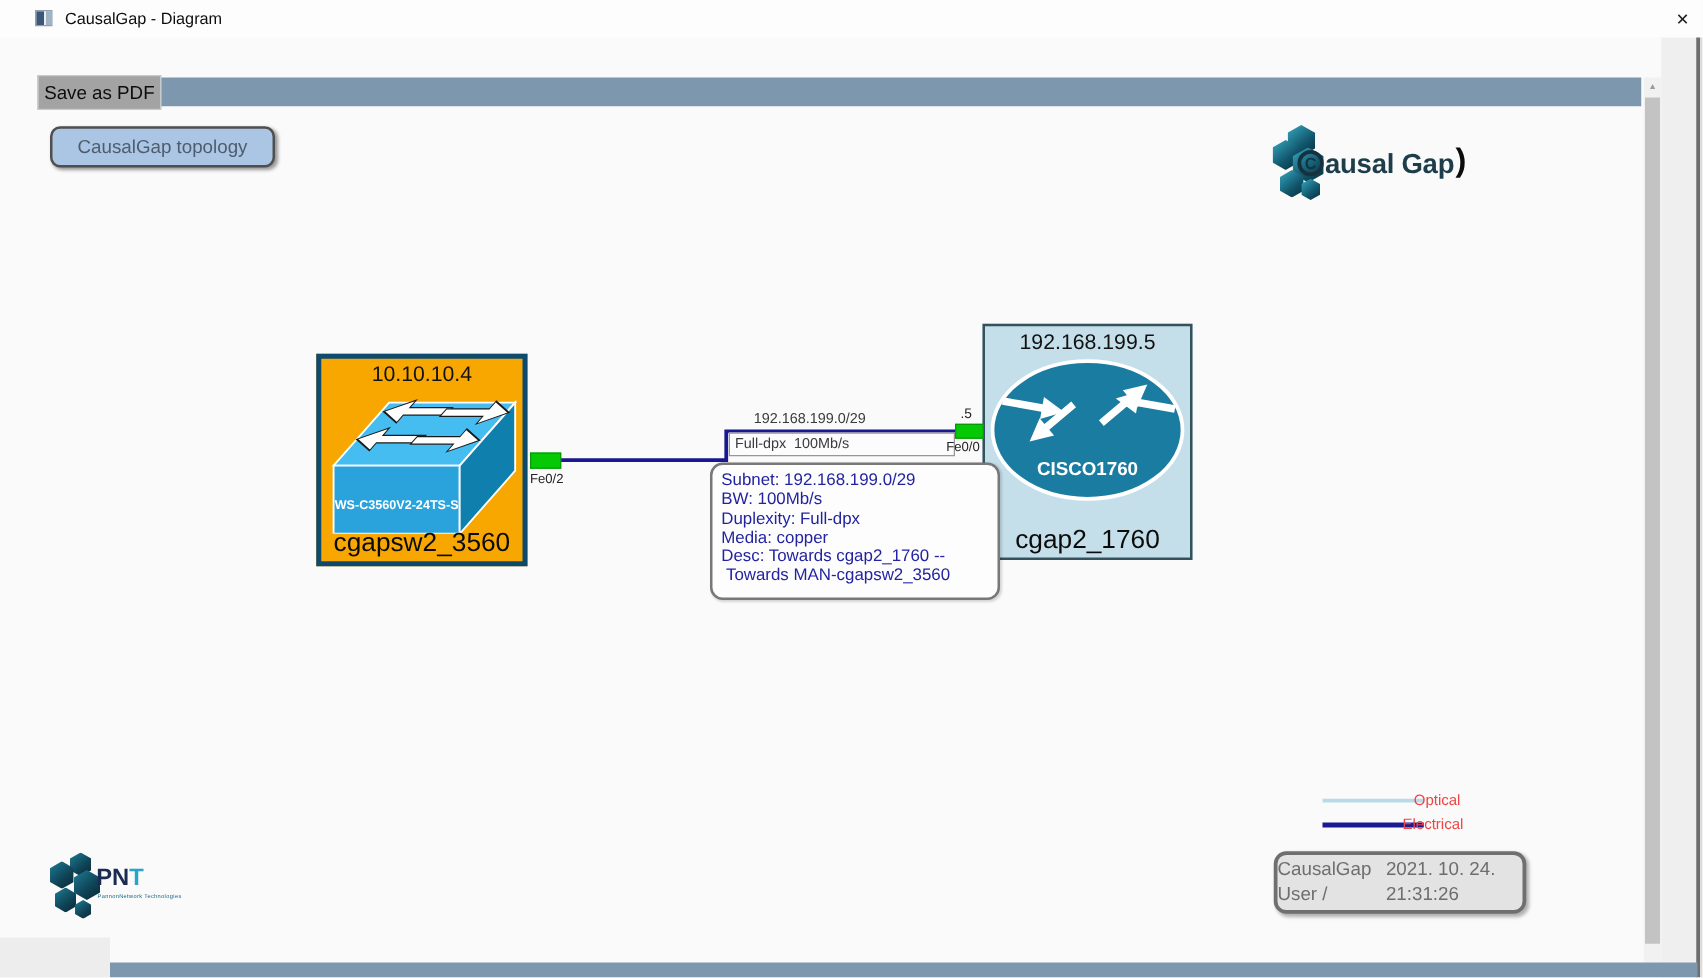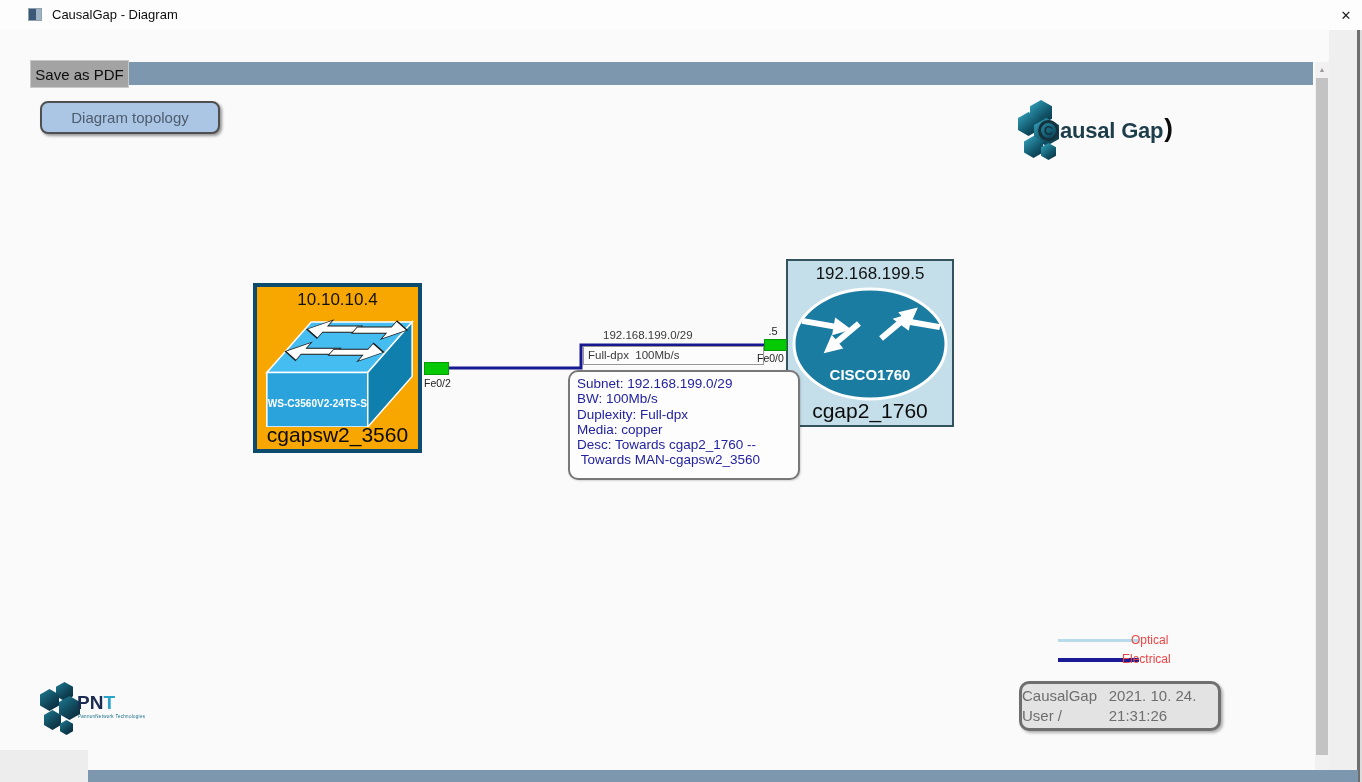--- a/index.html
+++ b/index.html
@@ -35,21 +35,21 @@
   .cg-paren { font-size:26px; font-weight:600; color:#0c0c0c; position:relative; top:-2px; margin-left:1px; }
 
   .pnt-logo { left:36px; top:682px; width:120px; height:58px; }
   .pnt-hex { background:linear-gradient(140deg,#1d7d96 0%,#0f4255 60%,#0a2735 100%); }
   .pnt-word { position:absolute; left:41px; top:10px; font-size:19px; font-weight:bold; }
   .pnt-pn { color:#1b2c52; } .pnt-t { color:#2aa3c8; }
   .pnt-tagline { position:absolute; left:42px; top:32px; font-size:4.5px; letter-spacing:.3px; color:#156a84; white-space:nowrap; }
 
   
   .switch-node { left:253px; top:283px; width:169px; height:170px; background:#f7a700; border:4px solid #0c4a6e; z-index:2; }
-  .router-node { left:786px; top:259px; width:168px; height:168px; background:#c5dfea; border:2px solid #33525e; z-index:2; }
+  .router-node { left:786px; top:259px; width:168px; height:189px; background:#c5dfea; border:2px solid #33525e; z-index:2; }
   .node-ip { position:absolute; left:0; top:3px; width:100%; text-align:center; font-size:17px; color:#111; }
   .node-name { position:absolute; left:0; bottom:2px; width:100%; text-align:center; font-size:21px; color:#0b0b0b; }
   .node-icon { position:absolute; }
 
   .port { background:#04c904; border:1px solid #079a07; z-index:4; }
   .port-sw { left:424px; top:362px; width:25px; height:13px; }
   .port-rt { left:764px; top:339px; width:23px; height:12px; }
   .tinylabel { font-size:10.5px; color:#242424; z-index:4; }
   .lbl-fe02 { left:424px; top:377px; }
   .lbl-fe00 { left:757px; top:352px; }
@@ -93,21 +93,21 @@
 
 <div class="abs titlebar">
   <div class="abs app-icon"></div>
   <div class="abs window-title">CausalGap - Diagram</div>
   <div class="abs close-btn">✕</div>
 </div>
 
 <div class="abs top-strip"></div>
 <div class="abs save-pdf">Save as PDF</div>
 
-<div class="abs topo-btn">Diagram topology</div>
+<div class="abs topo-btn">CausalGap topology</div>
 
 <div class="abs cg-logo">
   <div class="hex cg-hex" style="left:14px;top:2px;width:22px;height:25px;"></div>
   <div class="hex cg-hex" style="left:2px;top:14px;width:21px;height:24px;"></div>
   <div class="hex cg-hex" style="left:18px;top:20px;width:25px;height:28px;"></div>
   <div class="hex cg-hex" style="left:8px;top:38px;width:19px;height:22px;"></div>
   <div class="hex cg-hex" style="left:25px;top:45px;width:15px;height:17px;"></div>
   <div class="cg-text">
     <span class="ring-c">C</span>
       <span class="cg-word">ausal Gap</span>

